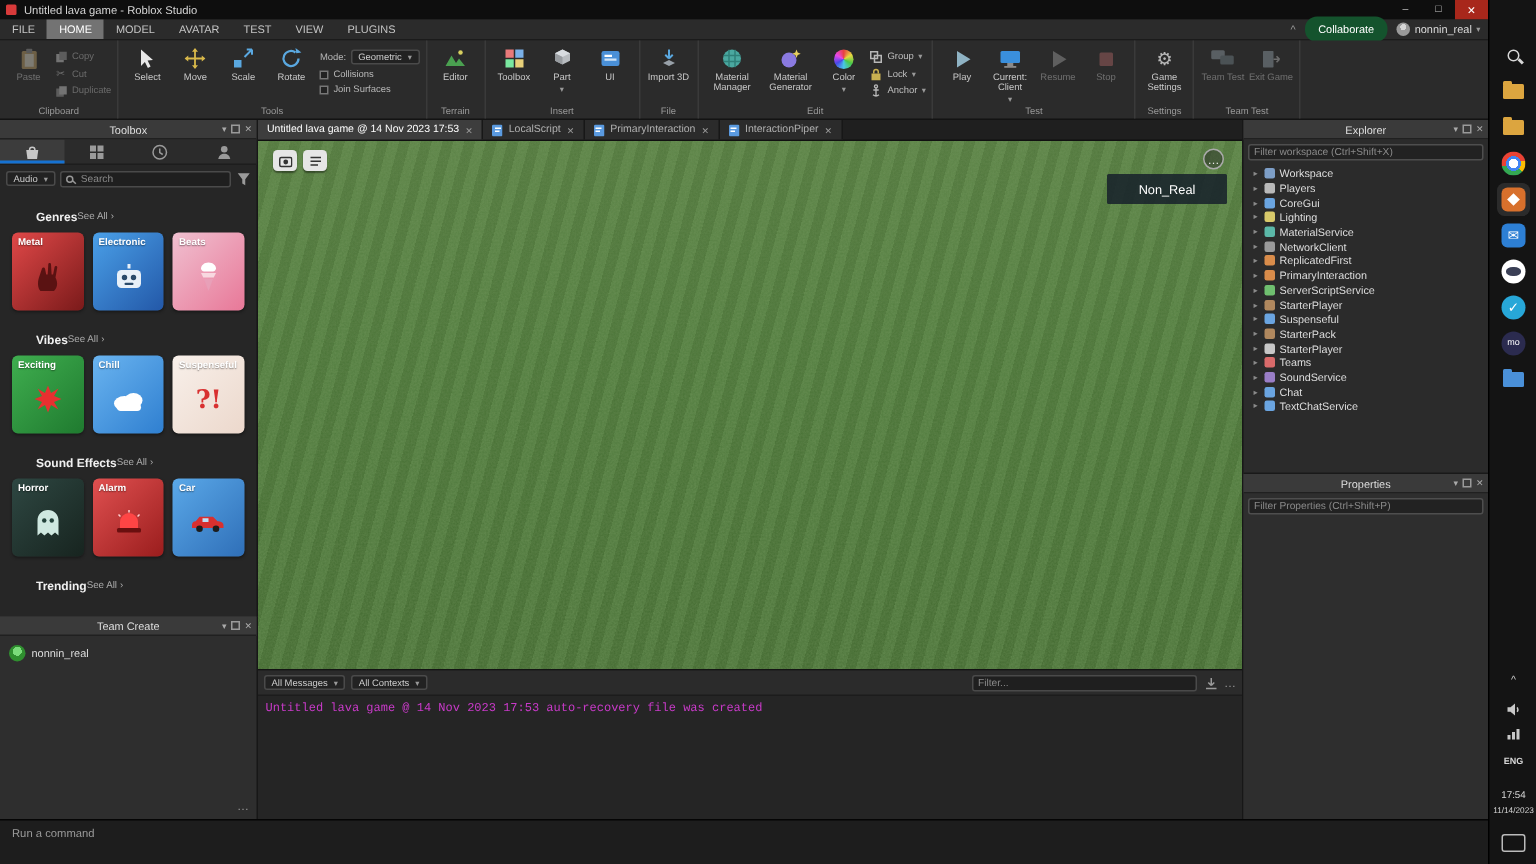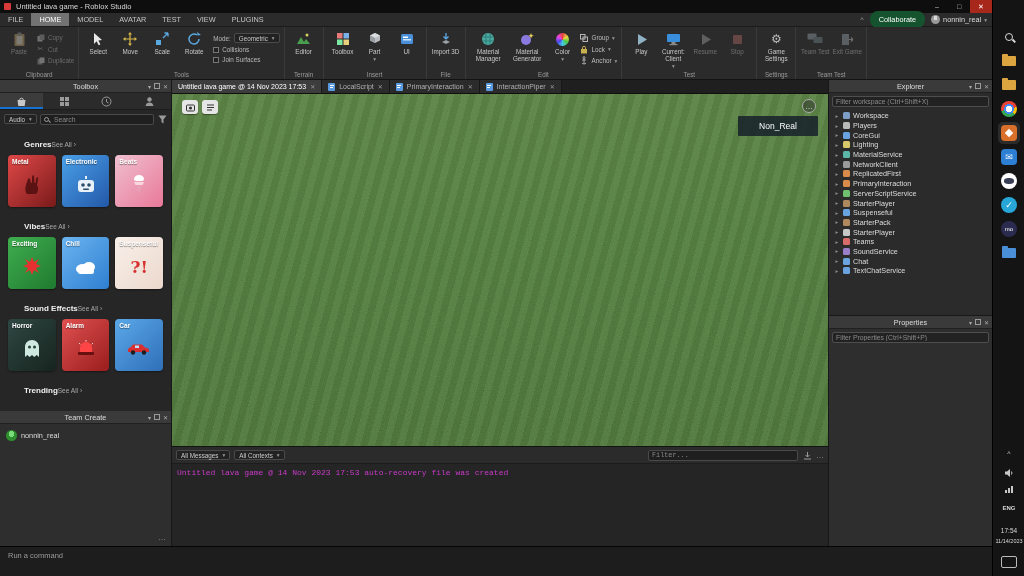--- a/index.html
+++ b/index.html
@@ -124,21 +124,21 @@
 .grass-noise{position:absolute;inset:0}
 .mow{position:absolute;inset:0;background:repeating-linear-gradient(105deg,rgba(255,255,255,.03) 0 7px,rgba(0,0,0,.05) 7px 14px)}
 .vp-btn{position:absolute;top:6px;width:16px;height:14px;background:#e6e6e6;border-radius:3px;display:flex;align-items:center;justify-content:center;box-shadow:0 1px 1px rgba(0,0,0,.4)}
 .vp-menu{position:absolute;right:12px;top:5px;width:14px;height:14px;border:1px solid #aaa;border-radius:50%;color:#eee;display:flex;align-items:center;justify-content:center;font-size:8px;background:rgba(35,35,35,.45)}
 .nameplate{position:absolute;left:566px;top:22px;width:80px;height:20px;background:rgba(22,32,42,.85);color:#fff;font-size:8.5px;display:flex;align-items:center;justify-content:center;border-radius:1px}
 
 
 .output{position:absolute;left:0;top:366px;width:656px;height:100px;background:#252525;border-top:1px solid #131313}
 .out-controls{display:flex;align-items:center;gap:4px;height:17px;background:#2b2b2b;border-bottom:1px solid #1c1c1c;padding:0 4px}
 .out-right{margin-left:auto;display:flex;align-items:center;gap:4px}
-.filter-input{width:150px;height:11px;background:#1f1f1f;border:1px solid #4a4a4a;border-radius:2px;color:#ccc;font-size:6.8px;padding:0 3px;font-family:Liberation Mono, monospace}
+.filter-input{width:150px;height:11px;background:#1f1f1f;border:1px solid #4a4a4a;border-radius:2px;color:#ccc;font-size:6.8px;padding:0 3px;font-family:Liberation Sans, sans-serif}
 .filter-input::placeholder{color:#8a8a8a}
 .out-body{padding:4px 5px}
 .out-msg{font-family:Liberation Mono, monospace;font-size:8px;color:#c93ac9;white-space:pre}
 
 
 .right-panel{left:828px;top:80px;width:164px;height:466px;border-left:1px solid #171717;background:#2b2b2b;position:absolute}
 .tree{padding-top:1px}
 .trow{display:flex;align-items:center;gap:3px;height:9.7px;padding-left:5px;font-size:7.2px;color:#ddd}
 .tarr{width:6px;color:#8a8a8a;font-size:5.5px;flex:0 0 auto;text-align:center}
 .ti{width:7px;height:7px;border-radius:1.5px;flex:0 0 auto}

